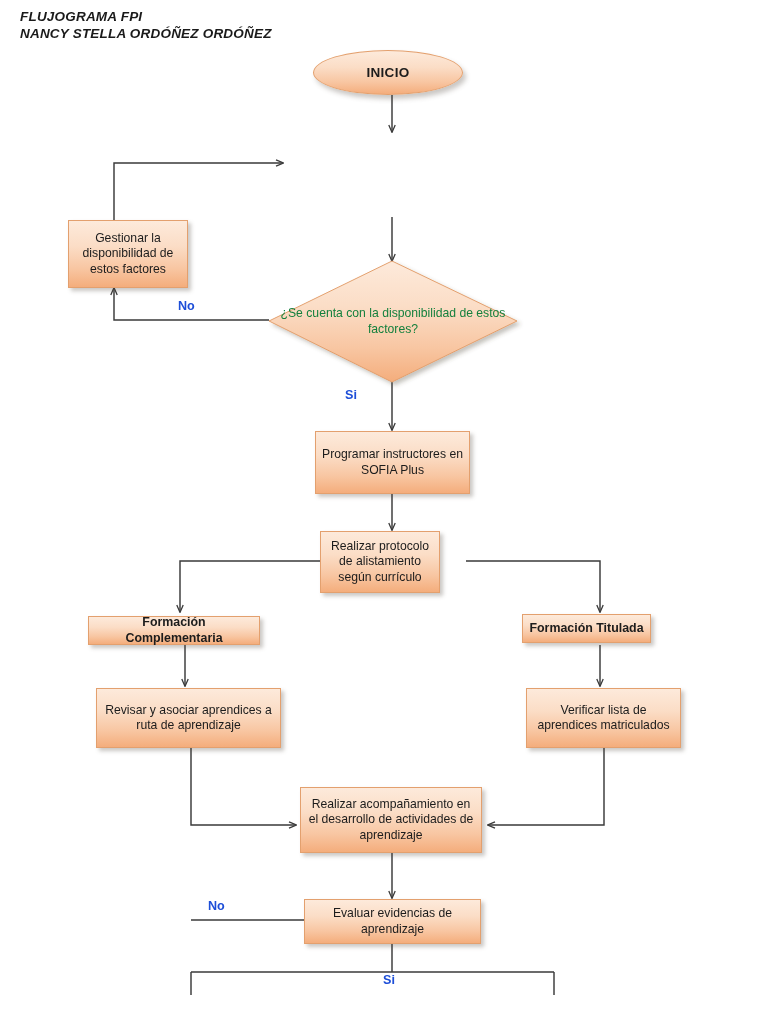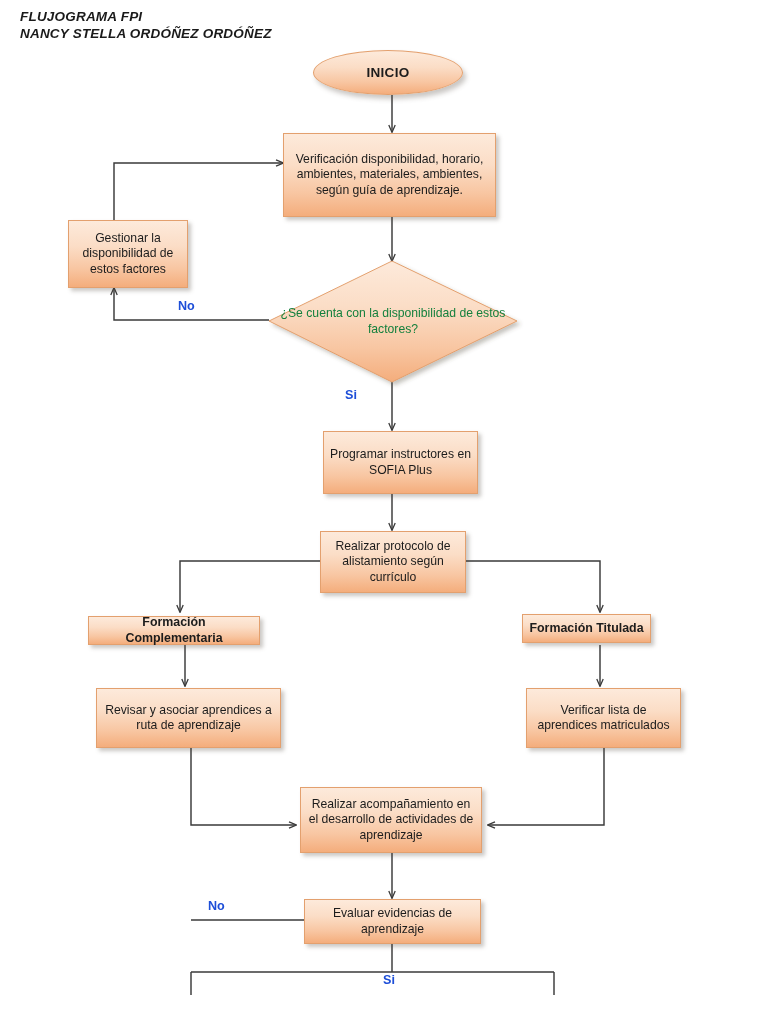--- a/index.html
+++ b/index.html
@@ -167,37 +167,34 @@
 
     <g>
       <polygon points="392,261 517,321 392,382 269,321" fill="url(#shapegrad)" stroke="#e3a06e" stroke-width="1" filter="url(#softshadow)"></polygon>
     </g>
   </svg>
 
   <div class="node terminator" style="left:313px; top:50px; width:150px; height:45px;">
     <span class="txt">INICIO</span>
   </div>
 
-  <div class="node" style="left:283px; top:133px; width:213px; height:84px;">
-    <span class="txt">Verificación disponibilidad, horario, ambientes,  materiales, ambientes, según guía de aprendizaje.</span>
-  </div>
 
   <div class="node" style="left:68px; top:220px; width:120px; height:68px;">
     <span class="txt">Gestionar la disponibilidad de estos factores</span>
   </div>
 
   <div class="decision" style="left:269px; top:261px; width:248px; height:121px;">
     <div class="dtext">¿Se cuenta con la disponibilidad de estos factores?</div>
   </div>
 
-  <div class="node" style="left:315px; top:431px; width:155px; height:63px;margin-left:8px;">
+  <div class="node" style="left:315px; top:431px; width:155px; height:63px;">
     <span class="txt">Programar instructores en SOFIA Plus</span>
   </div>
 
-  <div class="node" style="left:320px; top:531px; width:146px; height:62px;">
+  <div class="node" style="left:320px; top:531px; width:120px; height:62px;">
     <span class="txt">Realizar protocolo de alistamiento según currículo</span>
   </div>
 
   <div class="node label-box" style="left:88px; top:616px; width:172px; height:29px;">
     <span class="txt">Formación Complementaria</span>
   </div>
 
   <div class="node label-box" style="left:522px; top:614px; width:129px; height:29px;">
     <span class="txt">Formación Titulada</span>
   </div>

